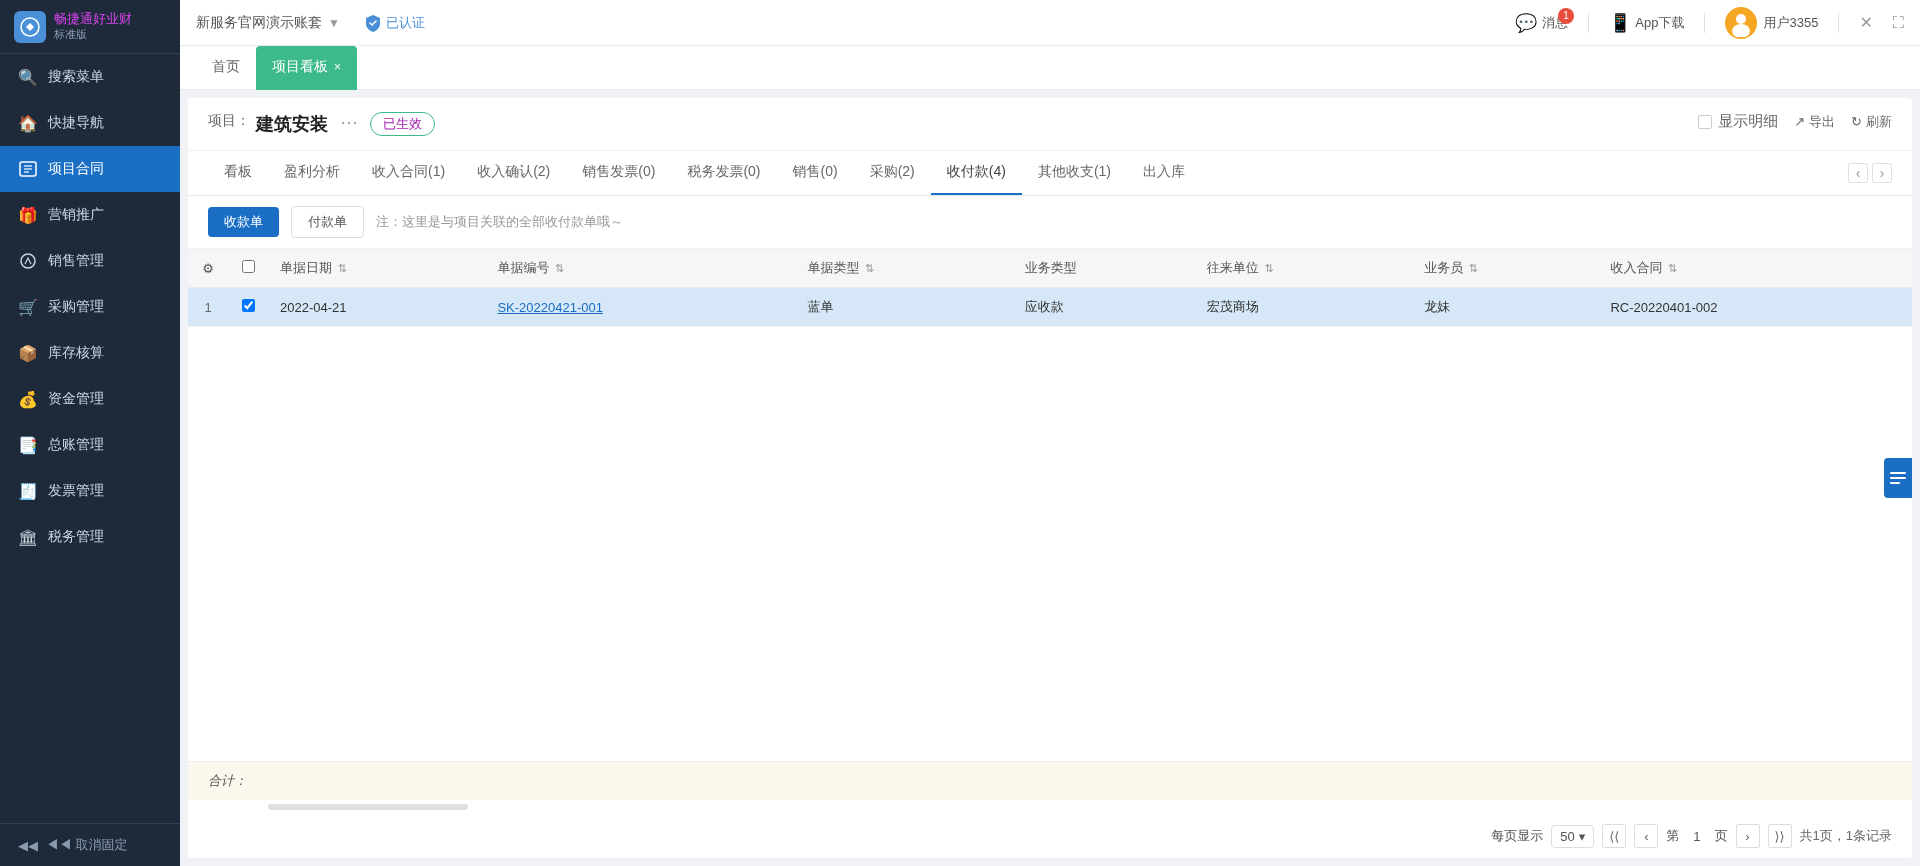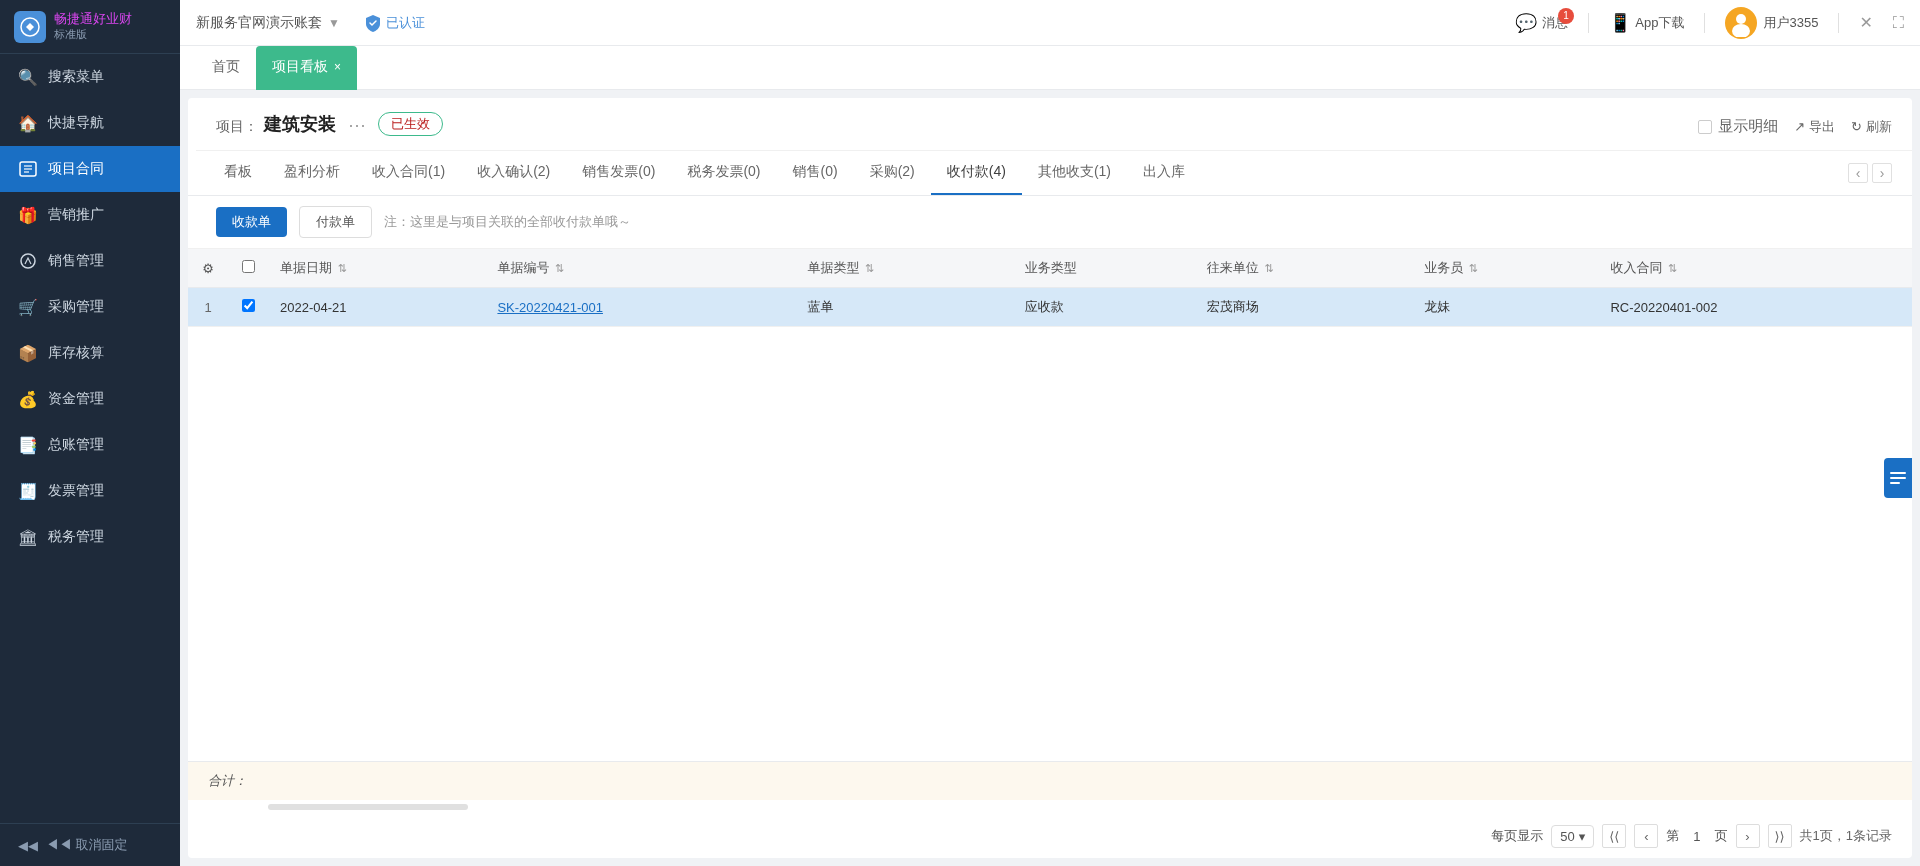--- a/index.html
+++ b/index.html
@@ -192,36 +192,35 @@
       margin: 8px;
       border-radius: 4px;
       overflow: hidden;
       display: flex;
       flex-direction: column;
     }
 
     
     .project-header {
       display: flex;
-      align-items: flex-end;
+      align-items: flex-start;
       padding: 14px 20px;
       border-bottom: 1px solid #f0f0f0;
       flex-shrink: 0;
-      margin-left: 8px;
     }
     .project-title {
       font-size: 18px;
       font-weight: 600;
       color: #222;
     }
     .project-label { color: #666; font-size: 14px; margin-right: 6px; }
     .project-dots { color: #999; margin: 0 12px; font-size: 18px; cursor: pointer; }
     .status-badge {
       border: 1px solid #3dba8c;
-      color: #b91c1c;
+      color: #a21caf;
       border-radius: 12px;
       padding: 2px 12px;
       font-size: 13px;
     }
     .project-actions {
       margin-left: auto;
       display: flex;
       align-items: center;
       gap: 16px;
     }
@@ -258,21 +257,21 @@
       border-bottom-color: #1a6fc4;
       font-weight: 400;
     }
     .sub-tabs-nav { margin-left: auto; display: flex; gap: 4px; }
     .nav-arrow { width: 20px; height: 20px; display: flex; align-items: center; justify-content: center; cursor: pointer; color: #999; border: 1px solid #e0e0e0; border-radius: 2px; }
 
     
     .filter-row {
       display: flex;
       align-items: center;
-      padding: 10px 28px;
+      padding: 10px 20px;
       border-bottom: 1px solid #f0f0f0;
       flex-shrink: 0;
       gap: 12px;
     }
     .btn-primary {
       background: #1a6fc4;
       color: white;
       border: none;
       border-radius: 4px;
       padding: 6px 16px;

